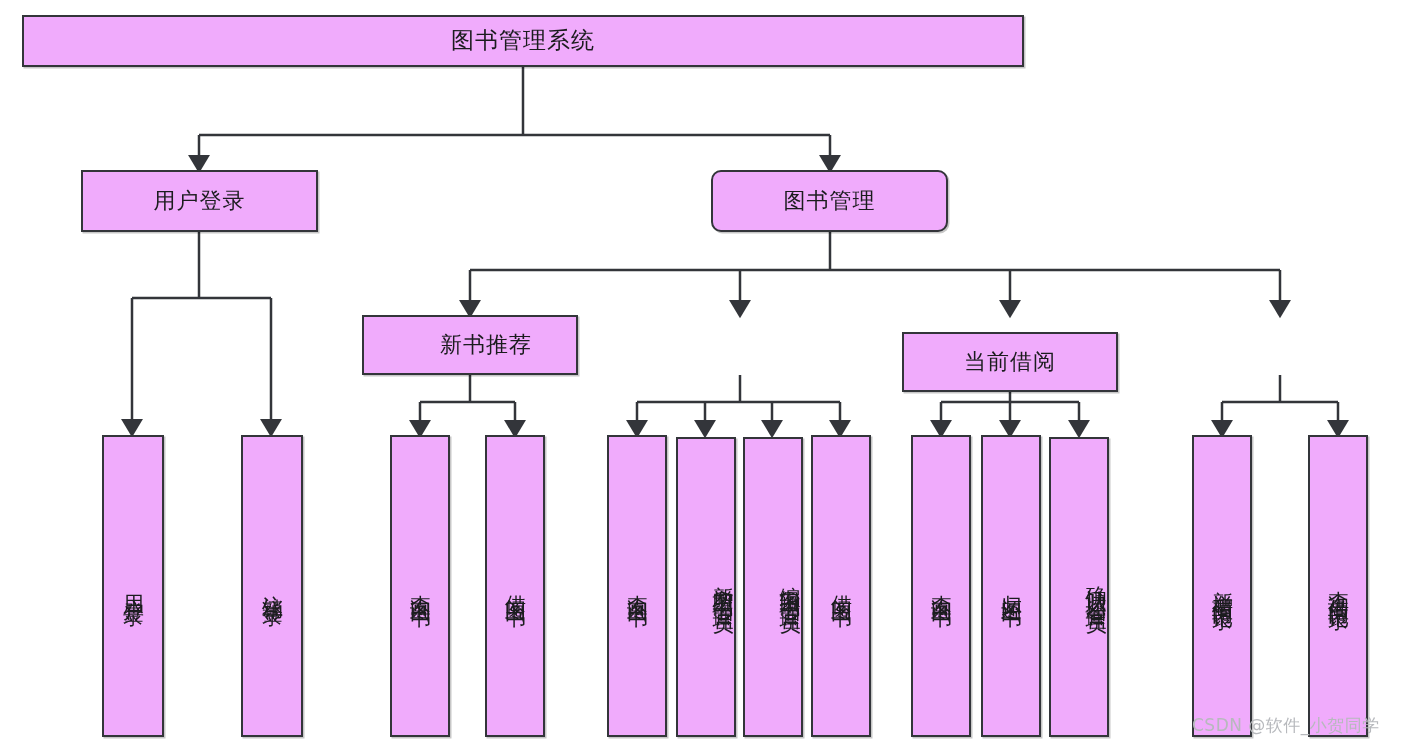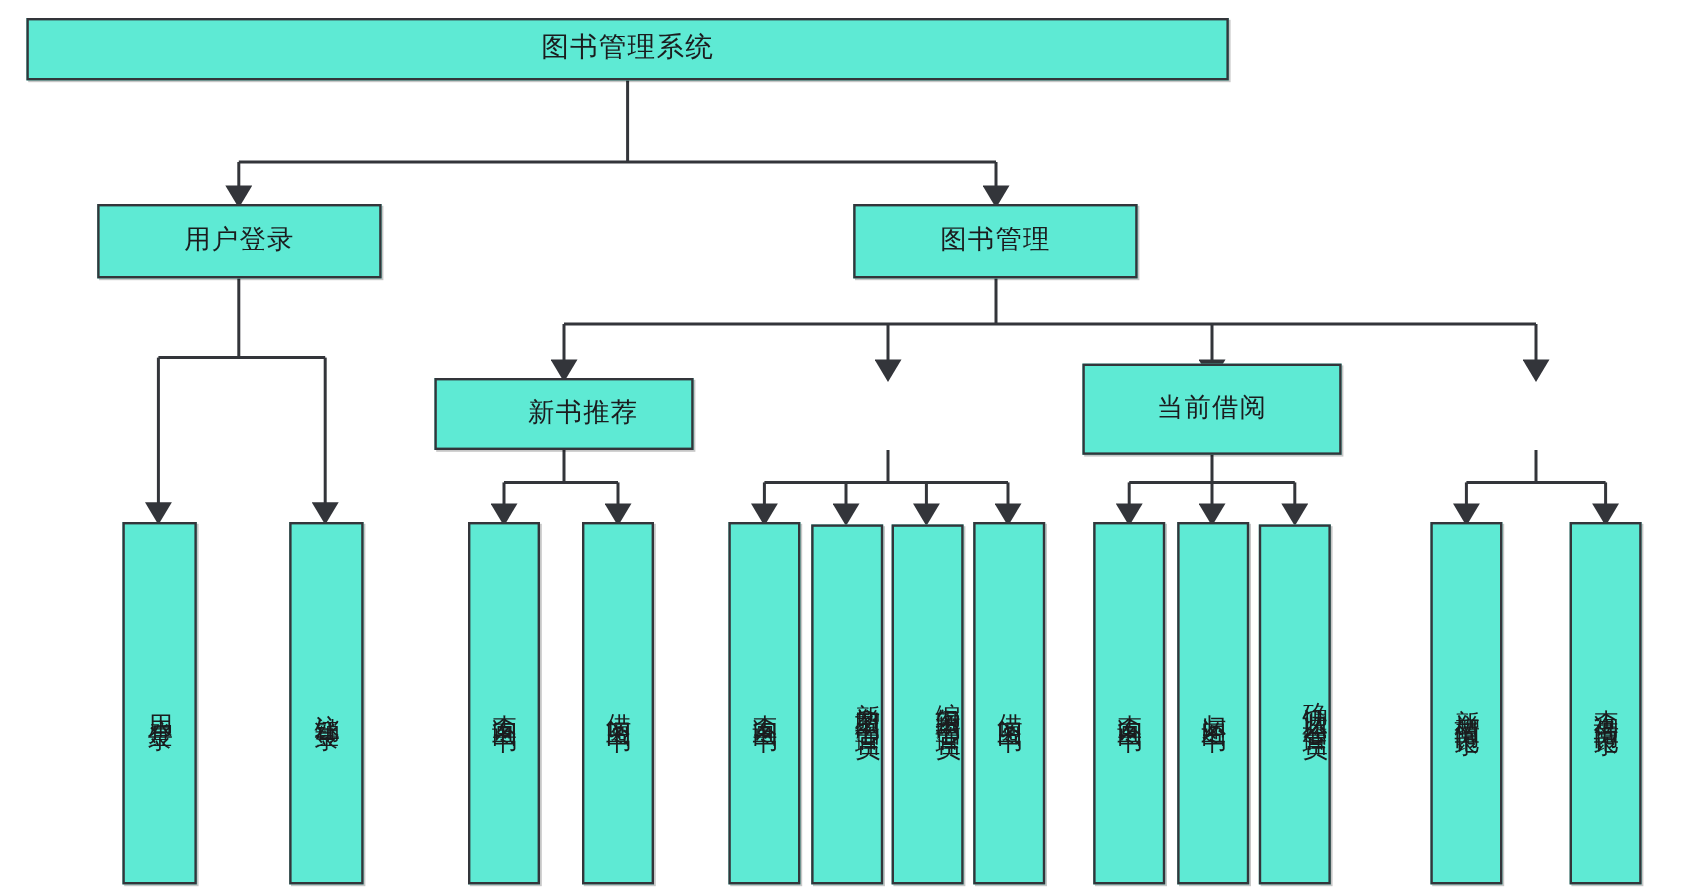--- a/index.html
+++ b/index.html
@@ -12,21 +12,21 @@
     width: 1405px;
     height: 747px;
     background: #ffffff;
     font-family: "DejaVu Sans", "Liberation Sans", sans-serif;
     overflow: hidden;
   }
   .node {
     position: absolute;
     box-sizing: border-box;
     border: 2.5px solid #33353a;
-    background: #5eead4;
+    background: #f0abfc;
     display: flex;
     align-items: center;
     justify-content: center;
     color: #1b1c1e;
     box-shadow: 1.5px 1.5px 0 rgba(0,0,0,0.22);
   }
   .node.h {
     font-size: 22px;
     line-height: 1.2;
     letter-spacing: 1px;
@@ -114,24 +114,24 @@
 
     <path d="M1280,375 L1280,402" stroke="#33353a" stroke-width="2.5" fill="none"></path>
     <path d="M1222,402 L1338,402" stroke="#33353a" stroke-width="2.5" fill="none"></path>
     <path d="M1222,402 L1222,425" stroke="#33353a" stroke-width="2.5" fill="none" marker-end="url(#arrow)"></path>
     <path d="M1338,402 L1338,425" stroke="#33353a" stroke-width="2.5" fill="none" marker-end="url(#arrow)"></path>
   </svg>
 
   <div class="node h root" style="left:22px; top:15px; width:1002px; height:52px;">图书管理系统</div>
 
   <div class="node h" style="left:81px; top:170px; width:237px; height:62px;">用户登录</div>
-  <div class="node h" style="left:711px; top:170px; width:237px; height:62px;">图书管理</div>
+  <div class="node h" style="left:711px; top:170px; width:237px; height:62px;border-radius:10px;">图书管理</div>
 
   <div class="node h" style="left:362px; top:315px; width:216px; height:60px;padding-left:32px;">新书推荐</div>
-  <div class="node h" style="left:902px; top:303px; width:216px; height:76px;">当前借阅</div>
+  <div class="node h" style="left:902px; top:332px; width:216px; height:60px;">当前借阅</div>
 
   <div class="node v center" style="left:102px; top:435px; width:62px; height:302px;">
     <span class="vtext">用户登录</span>
   </div>
   <div class="node v center" style="left:241px; top:435px; width:62px; height:302px;">
     <span class="vtext">注销登录</span>
   </div>
 
   <div class="node v center" style="left:390px; top:435px; width:60px; height:302px;">
     <span class="vtext">查询图书</span>
@@ -163,14 +163,15 @@
     <span class="vtext">确认归还（管理员）</span>
   </div>
 
   <div class="node v center" style="left:1192px; top:435px; width:60px; height:302px;">
     <span class="vtext">新增借阅记录</span>
   </div>
   <div class="node v center" style="left:1308px; top:435px; width:60px; height:302px;">
     <span class="vtext">查询借阅记录</span>
   </div>
 
+  <div class="watermark" style="left:1192px; top:714px;">CSDN @软件_小贺同学</div>
 
 </div>
 
 </body></html>

